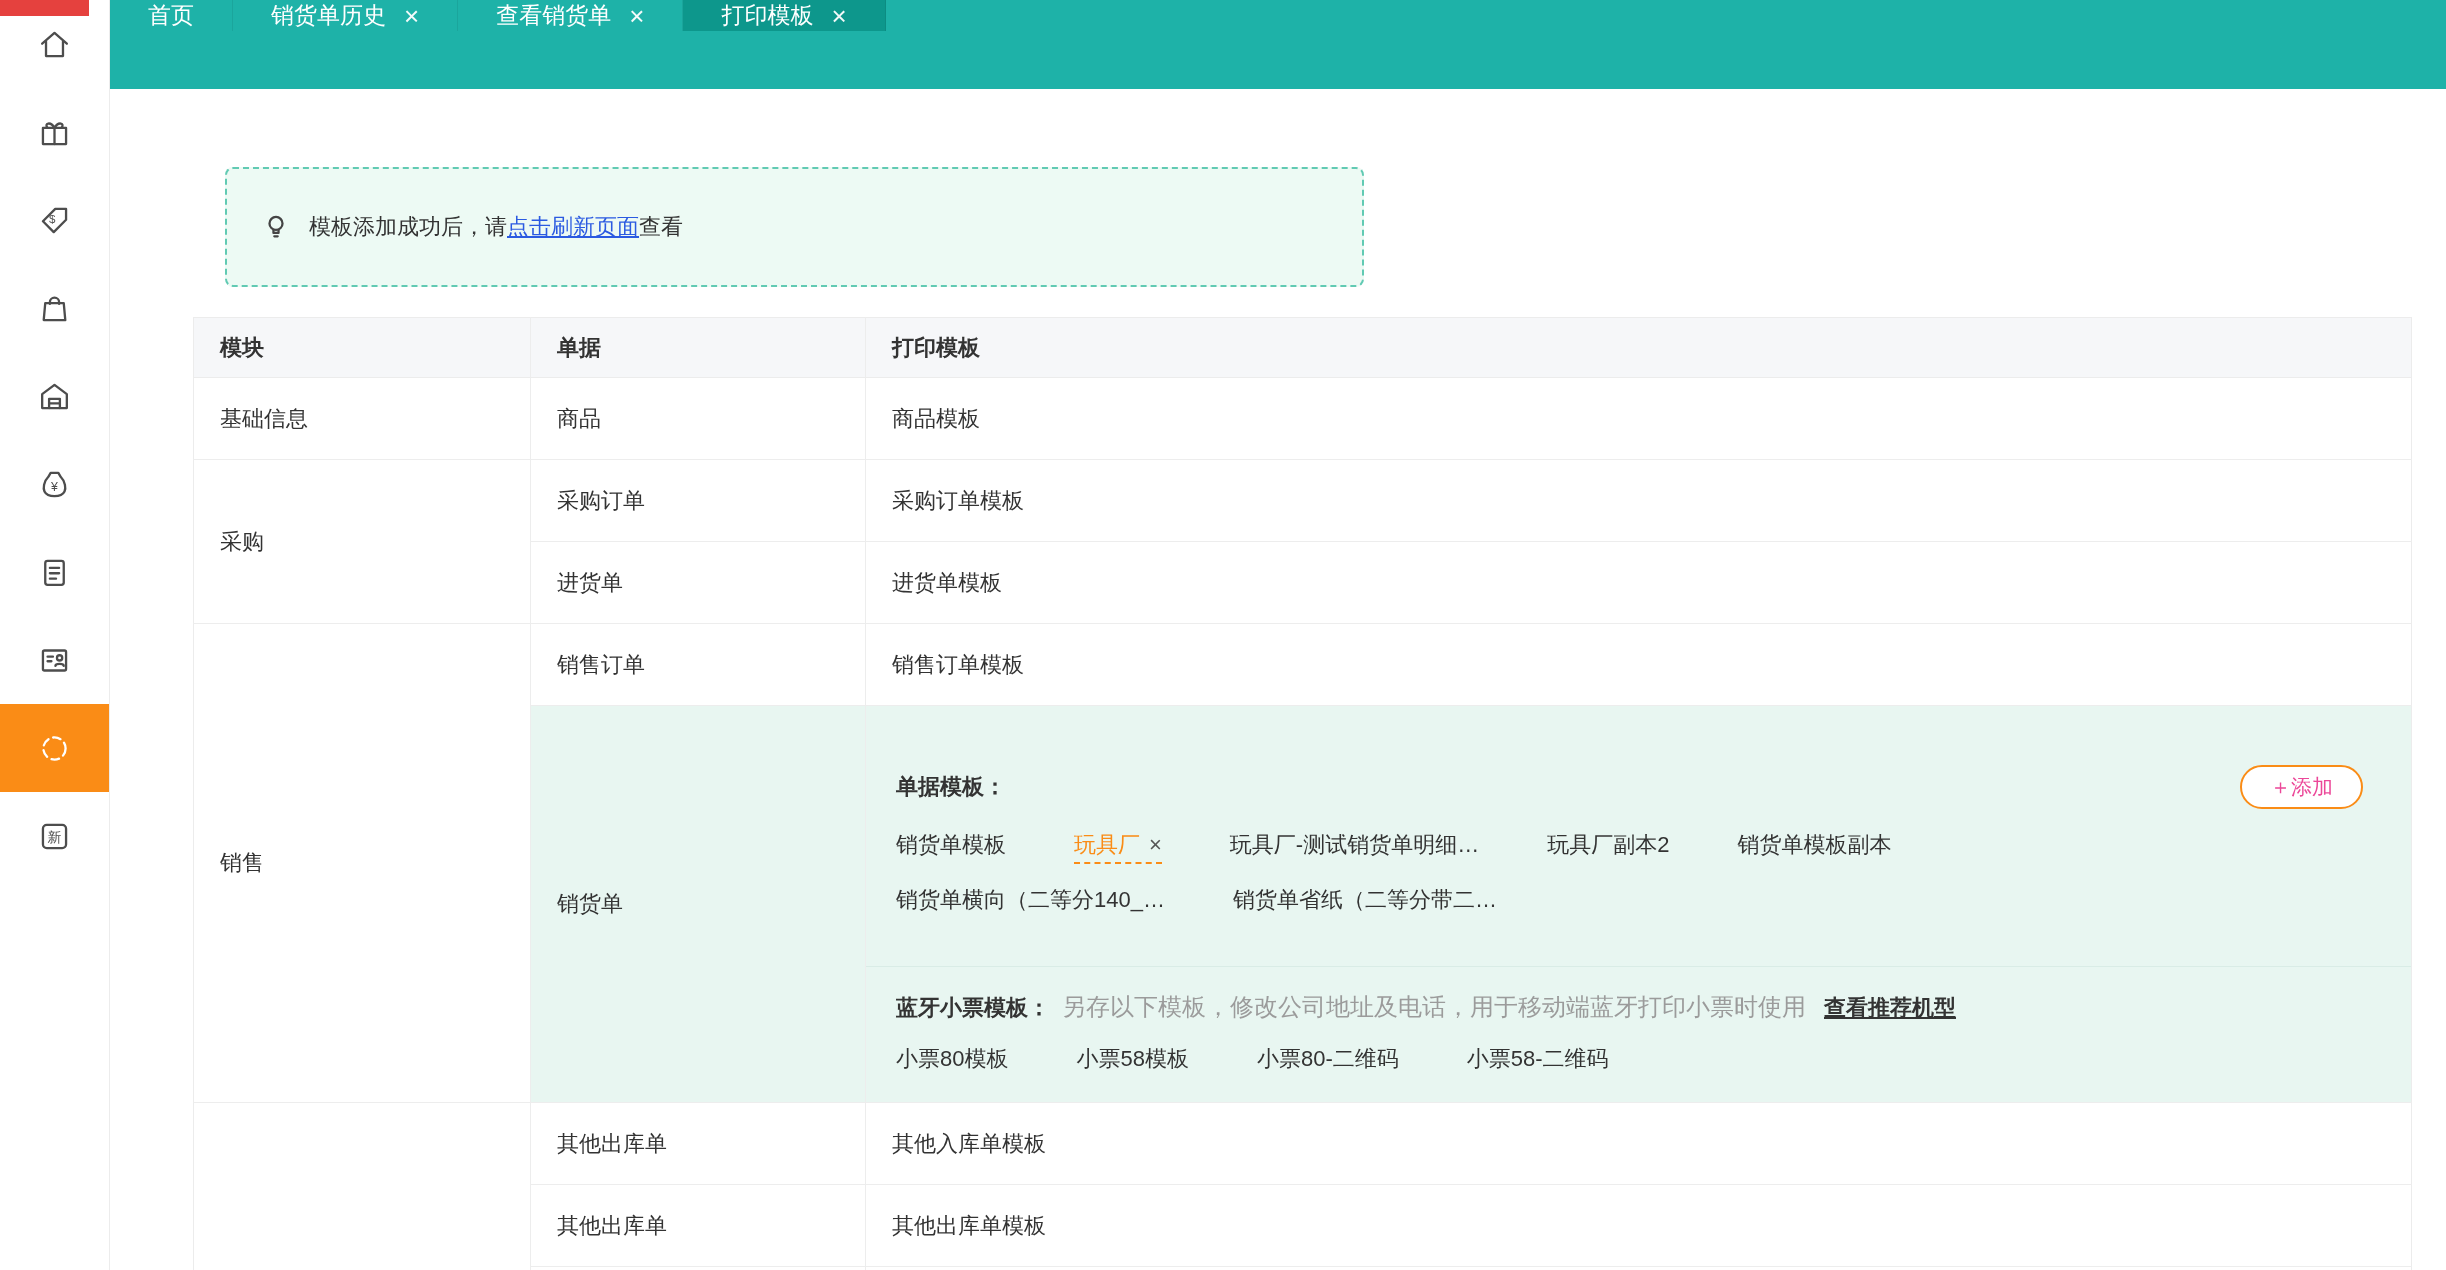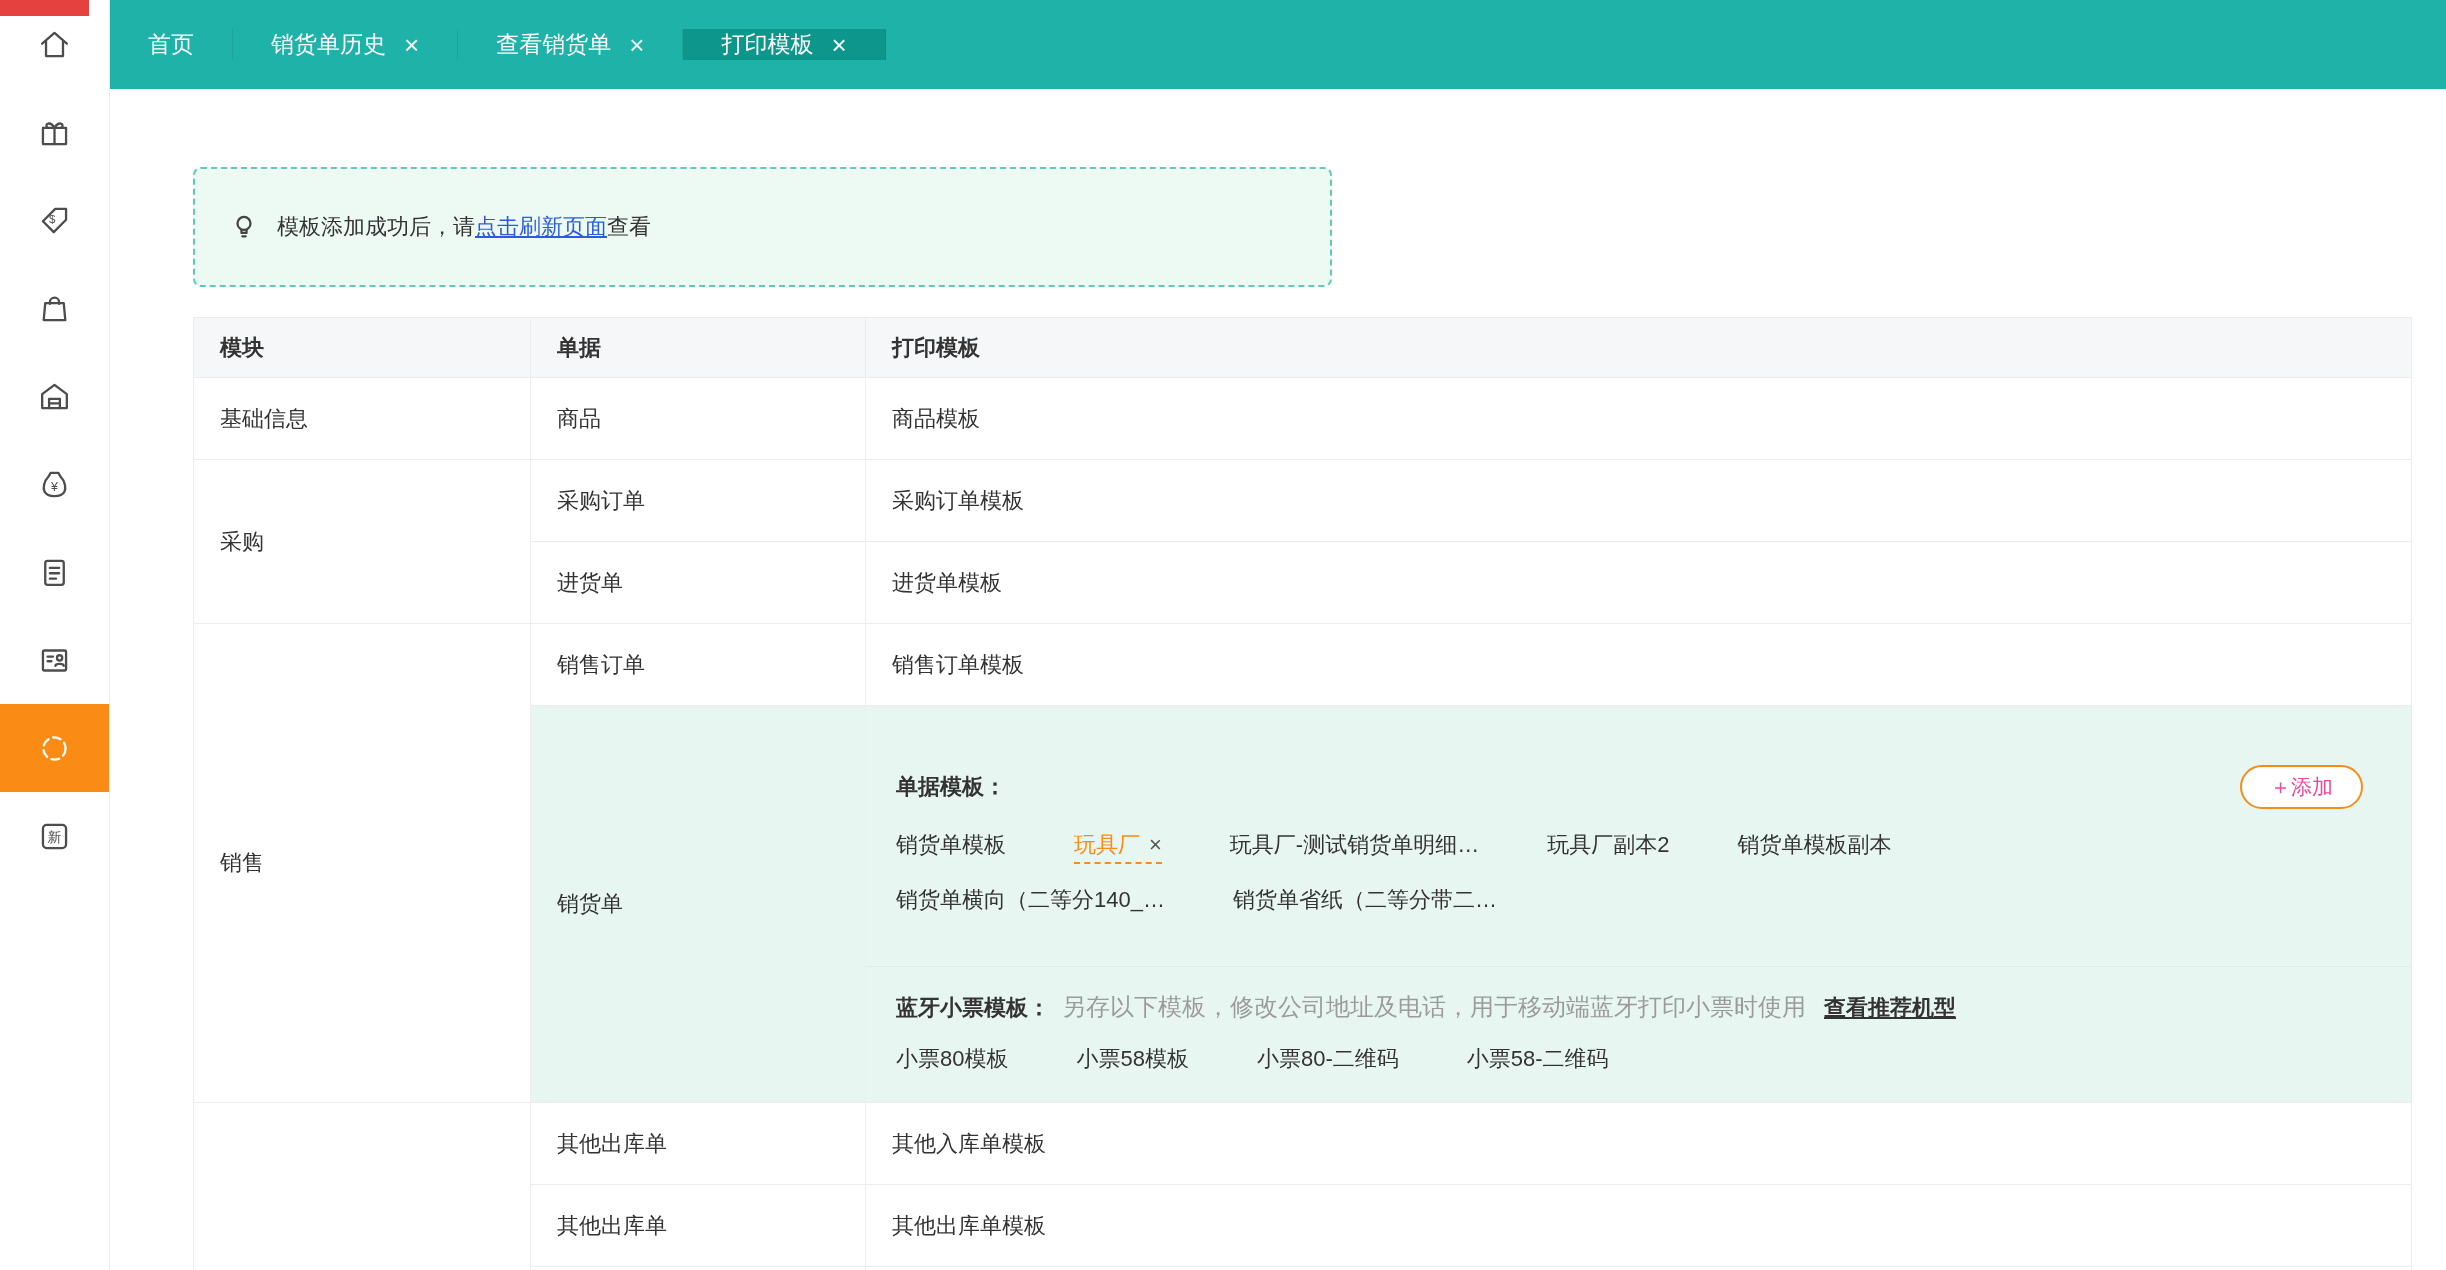--- a/index.html
+++ b/index.html
@@ -13,31 +13,31 @@
   .side-list { display:flex; flex-direction:column; margin-top:-16px; }
   .side-item { height:88px; display:flex; align-items:center; justify-content:center; cursor:pointer; }
   .side-item svg { width:37px; height:37px; stroke:#4d4d4d; fill:none; stroke-width:1.5;
     stroke-linecap:round; stroke-linejoin:round; }
   .side-item.active { background:#fa8c16; }
   .side-item.active svg { stroke:#fff; }
   .side-item svg text { stroke:none; fill:#4d4d4d; font-family:inherit; }
 
   
   .main { flex:1; display:flex; flex-direction:column; height:100%; }
-  .topbar { height:89px; min-height:89px; background:#1eb2a8; display:flex; align-items:center; }
+  .topbar { height:89px; min-height:89px; background:#1eb2a8; display:flex; align-items:flex-start; }
   .tab { display:flex; align-items:center; padding:0 38px; color:#fff; font-size:23px;
     border-right:1px solid rgba(0,0,0,0.07); cursor:pointer; white-space:nowrap; }
   .tab.active { background:#0d978c; }
   .tab-x { margin-left:18px; font-size:26px; line-height:1; opacity:.95; }
 
   
   .content { flex:1; padding:78px 34px 0 83px; background:#fff; overflow:hidden; }
 
   .notice { width:1139px; height:120px; background:#edfaf4; border:2px dashed #61cab3;
-    border-radius:8px; display:flex; align-items:center; padding:0 32px; gap:16px; font-size:22px; }
+    border-radius:8px; display:flex; align-items:center; padding:0 32px; gap:16px; font-size:22px;margin-left:32px; }
   .notice svg { width:34px; height:34px; stroke:#444; fill:none; stroke-width:1.6;
     stroke-linecap:round; stroke-linejoin:round; }
   .notice a { color:#2b5ae1; text-decoration:underline; cursor:pointer; }
 
   
   .tpl-table { border-collapse:collapse; table-layout:fixed; width:2219px; margin-top:30px;
     border:1px solid #ececec; }
   .tpl-table th { background:#f6f7f9; height:60px; text-align:left; padding-left:26px;
     font-size:22px; font-weight:700; color:#333; border-bottom:1px solid #ececec; }
   .tpl-table td { height:82px; font-size:22px; padding-left:26px; background:#fff;

